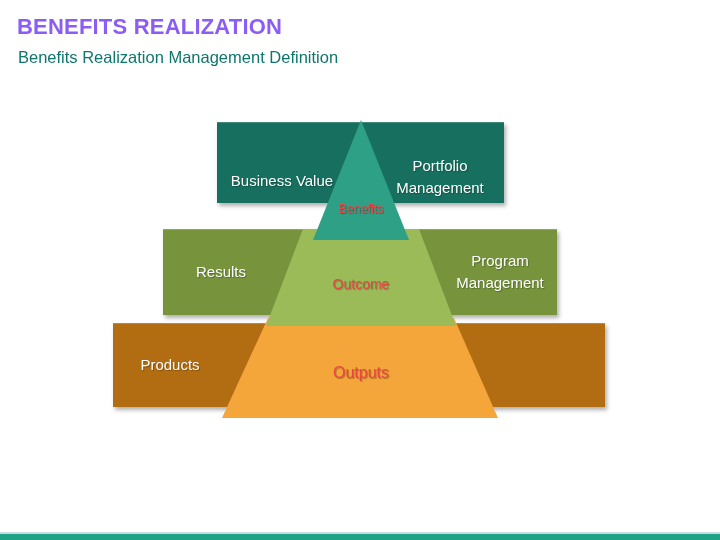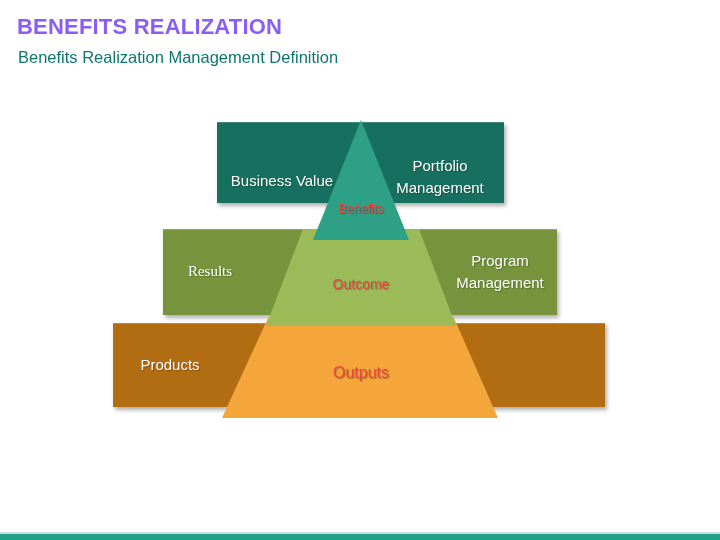--- a/index.html
+++ b/index.html
@@ -34,21 +34,21 @@
   
   .band-label {
     position: absolute; z-index: 6;
     display: flex; align-items: center; justify-content: center;
     text-align: center; color: #ffffff;
     font-size: 15px; line-height: 1.45;
     text-shadow: 1px 1px 1px rgba(0,0,0,0.28);
   }
   .lbl-business  { left: 222px; top: 130px; width: 120px; height: 102px; }
   .lbl-portfolio { left: 380px; top: 136px; width: 120px; height: 81px; }
-  .lbl-results   { left: 152px; top: 229px; width: 116px; height: 86px; font-family: Liberation Serif, serif; }
+  .lbl-results   { left: 163px; top: 229px; width: 116px; height: 86px; }
   .lbl-program   { left: 442px; top: 229px; width: 116px; height: 86px; }
   .lbl-products  { left: 118px; top: 323px; width: 104px; height: 84px; }
   .lbl-project   { left: 495px; top: 323px; width: 104px; height: 84px; }
 
   
   .segment { position: absolute; filter: drop-shadow(2px 3px 3px rgba(55,55,55,0.5)); }
   .seg-tip {
     left: 307px; top: 120px; width: 108px; height: 120px;
     clip-path: polygon(54px 0px, 102px 120px, 6px 120px);
     z-index: 4;

